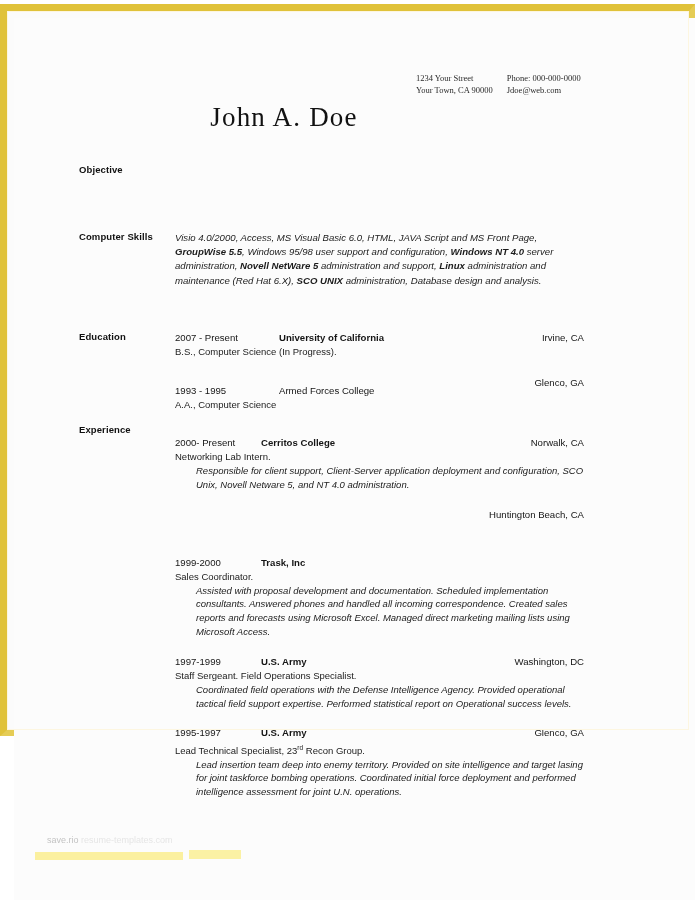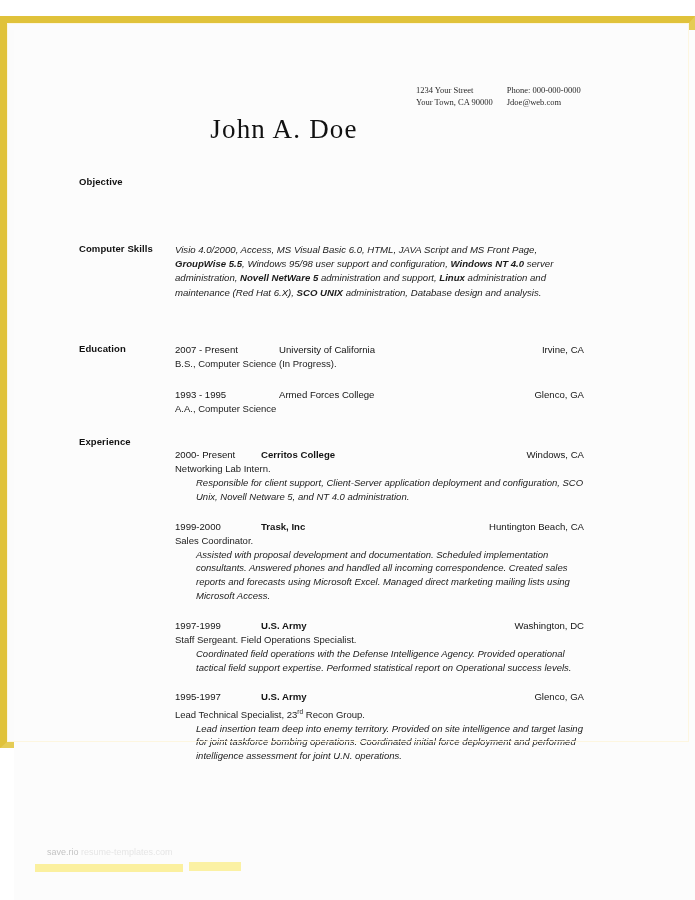--- a/index.html
+++ b/index.html
@@ -11,21 +11,21 @@
     width: 695px;
     height: 900px;
     position: relative;
     overflow: hidden;
     font-family: "Liberation Sans", sans-serif;
   }
 
   
   .page-frame {
     position: absolute;
-    left: 0; top: 16px;
+    left: 0; top: 4px;
     width: 695px; height: 732px;
     box-sizing: border-box;
     border-left: 7px solid #e0c23a;
     border-top: 7px solid #e0c23a;
     border-right: 6px solid #e5cc55;
     border-bottom: 6px solid #e5cc55;
     background: #fbfbfb;
   }
   .page-frame::after {
     content: "";
@@ -186,40 +186,40 @@
 
     <div class="section" style="top:213px;">
       <div class="section-label">Computer Skills</div>
       <div class="section-body it" id="skills-body"><span>Visio 4.0/2000, Access, MS Visual Basic 6.0, HTML, JAVA Script and MS Front Page, </span><span class="bold">GroupWise 5.5</span><span>, Windows 95/98 user support and configuration, </span><span class="bold">Windows NT 4.0</span><span> server administration, </span><span class="bold">Novell NetWare 5</span><span> administration and support, </span><span class="bold">Linux</span><span> administration and maintenance (Red Hat 6.X), </span><span class="bold">SCO UNIX</span><span> administration, Database design and analysis.</span></div>
     </div>
 
     <div class="section" style="top:313px;">
       <div class="section-label">Education</div>
       <div class="section-body" id="education-body">
           <div class="entry">
-            <div class="entry-head"><span class="e-dates" style="width: 104px;">2007 - Present</span><span style="font-weight: normal;">University of California</span><span class="e-loc">Irvine, CA</span></div>
+            <div class="entry-head"><span class="e-dates" style="width: 104px;">2007 - Present</span><span style="font-weight: bold;">University of California</span><span class="e-loc">Irvine, CA</span></div>
             <div class="entry-sub">B.S., Computer Science (In Progress).</div>
           </div>
           <div class="entry" style="margin-top: 17px;">
-            <div class="entry-head"><span class="e-dates" style="width: 104px;">1993 - 1995</span><span style="font-weight: normal;">Armed Forces College</span><span class="e-loc">Glenco, GA</span></div>
+            <div class="entry-head"><span class="e-dates" style="width: 104px; margin-top: 8px;">1993 - 1995</span><span style="font-weight: normal;">Armed Forces College</span><span class="e-loc">Glenco, GA</span></div>
             <div class="entry-sub">A.A., Computer Science</div>
           </div>
         </div>
     </div>
 
     <div class="section" style="top:406px;">
       <div class="section-label">Experience</div>
       <div class="section-body" id="experience-body" style="margin-top:12px;">
           <div class="entry">
-            <div class="entry-head"><span class="e-dates" style="min-width: 78px;">2000- Present</span><span class="e-org" style="margin-left: 8px;">Cerritos College</span><span class="e-loc">Windows, CA</span></div>
+            <div class="entry-head"><span class="e-dates" style="min-width: 78px;">2000- Present</span><span class="e-org" style="margin-left: 8px;">Cerritos College</span><span class="e-loc">Norwalk, CA</span></div>
             <div class="entry-sub">Networking Lab Intern.</div>
             <div class="entry-desc">Responsible for client support, Client-Server application deployment and configuration, SCO Unix, Novell Netware 5, and NT 4.0 administration.</div>
           </div>
           <div class="entry" style="margin-top: 16px;">
-            <div class="entry-head"><span class="e-dates" style="min-width: 78px;">1999-2000</span><span class="e-org" style="margin-left: 8px; text-align: right;">Trask, Inc</span><span class="e-loc">Huntington Beach, CA</span></div>
+            <div class="entry-head"><span class="e-dates" style="min-width: 78px; margin-top: 48px;">1999-2000</span><span class="e-org" style="margin-left: 8px; text-align: right;">Trask, Inc</span><span class="e-loc">Huntington Beach, CA</span></div>
             <div class="entry-sub">Sales Coordinator.</div>
             <div class="entry-desc">Assisted with proposal development and documentation.  Scheduled implementation consultants.  Answered phones and handled all incoming correspondence. Created sales reports and forecasts using Microsoft Excel. Managed direct marketing mailing lists using Microsoft Access.</div>
           </div>
           <div class="entry" style="margin-top: 16px;">
             <div class="entry-head"><span class="e-dates" style="min-width: 78px;">1997-1999</span><span class="e-org" style="margin-left: 8px;">U.S. Army</span><span class="e-loc">Washington, DC</span></div>
             <div class="entry-sub">Staff Sergeant. Field Operations Specialist.</div>
             <div class="entry-desc">Coordinated field operations with the Defense Intelligence Agency.  Provided operational tactical field support expertise.  Performed statistical report on Operational success levels.</div>
           </div>
           <div class="entry" style="margin-top: 16px;">
             <div class="entry-head"><span class="e-dates" style="min-width: 78px;">1995-1997</span><span class="e-org" style="margin-left: 8px;">U.S. Army</span><span class="e-loc">Glenco, GA</span></div>

